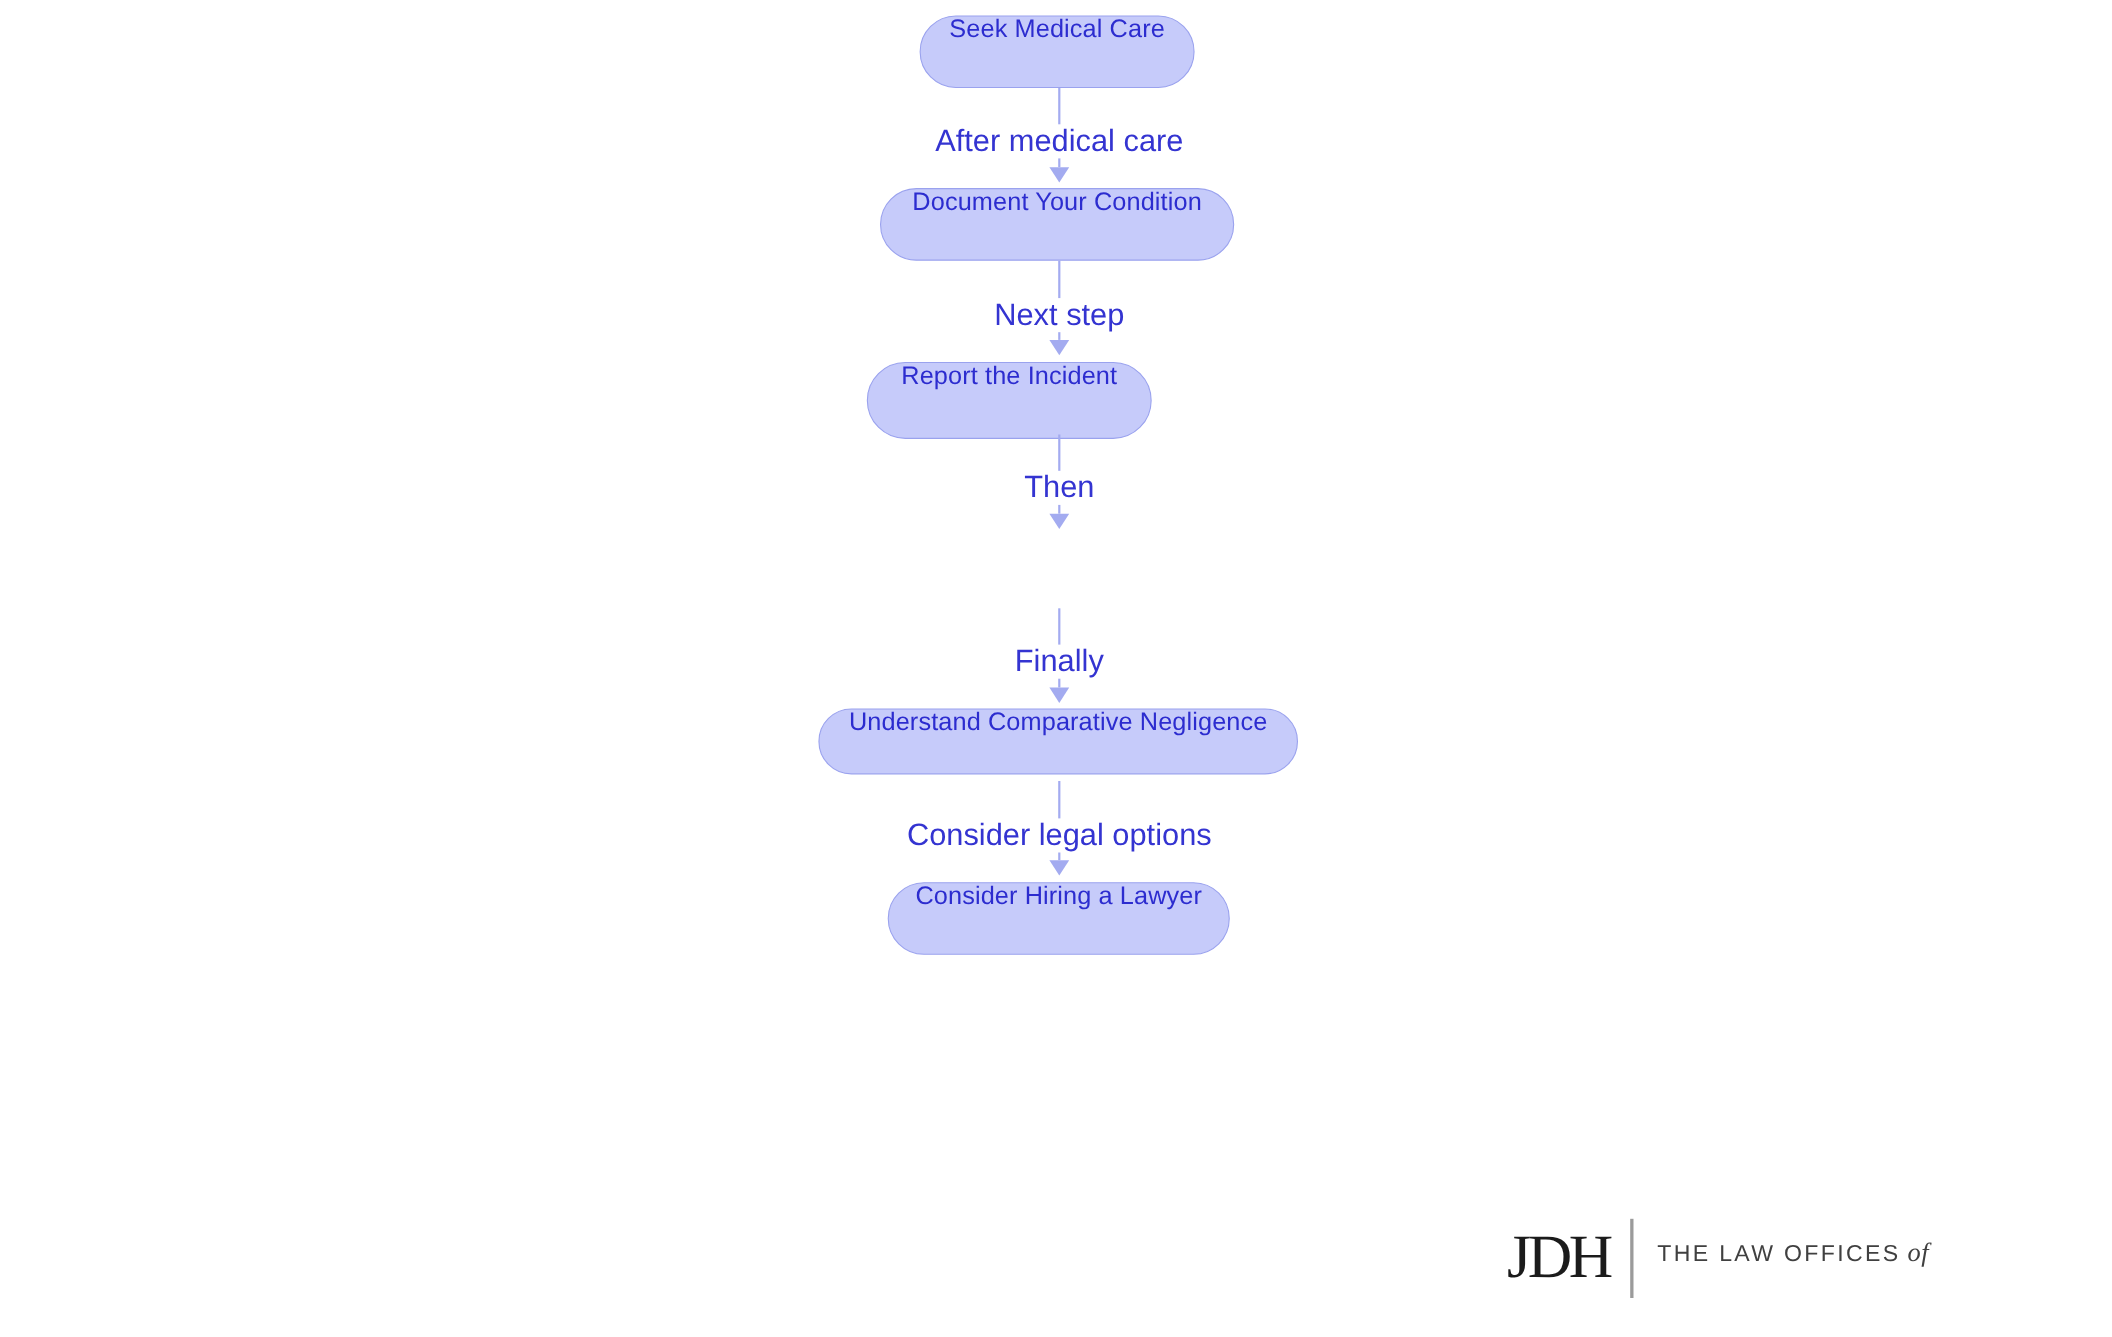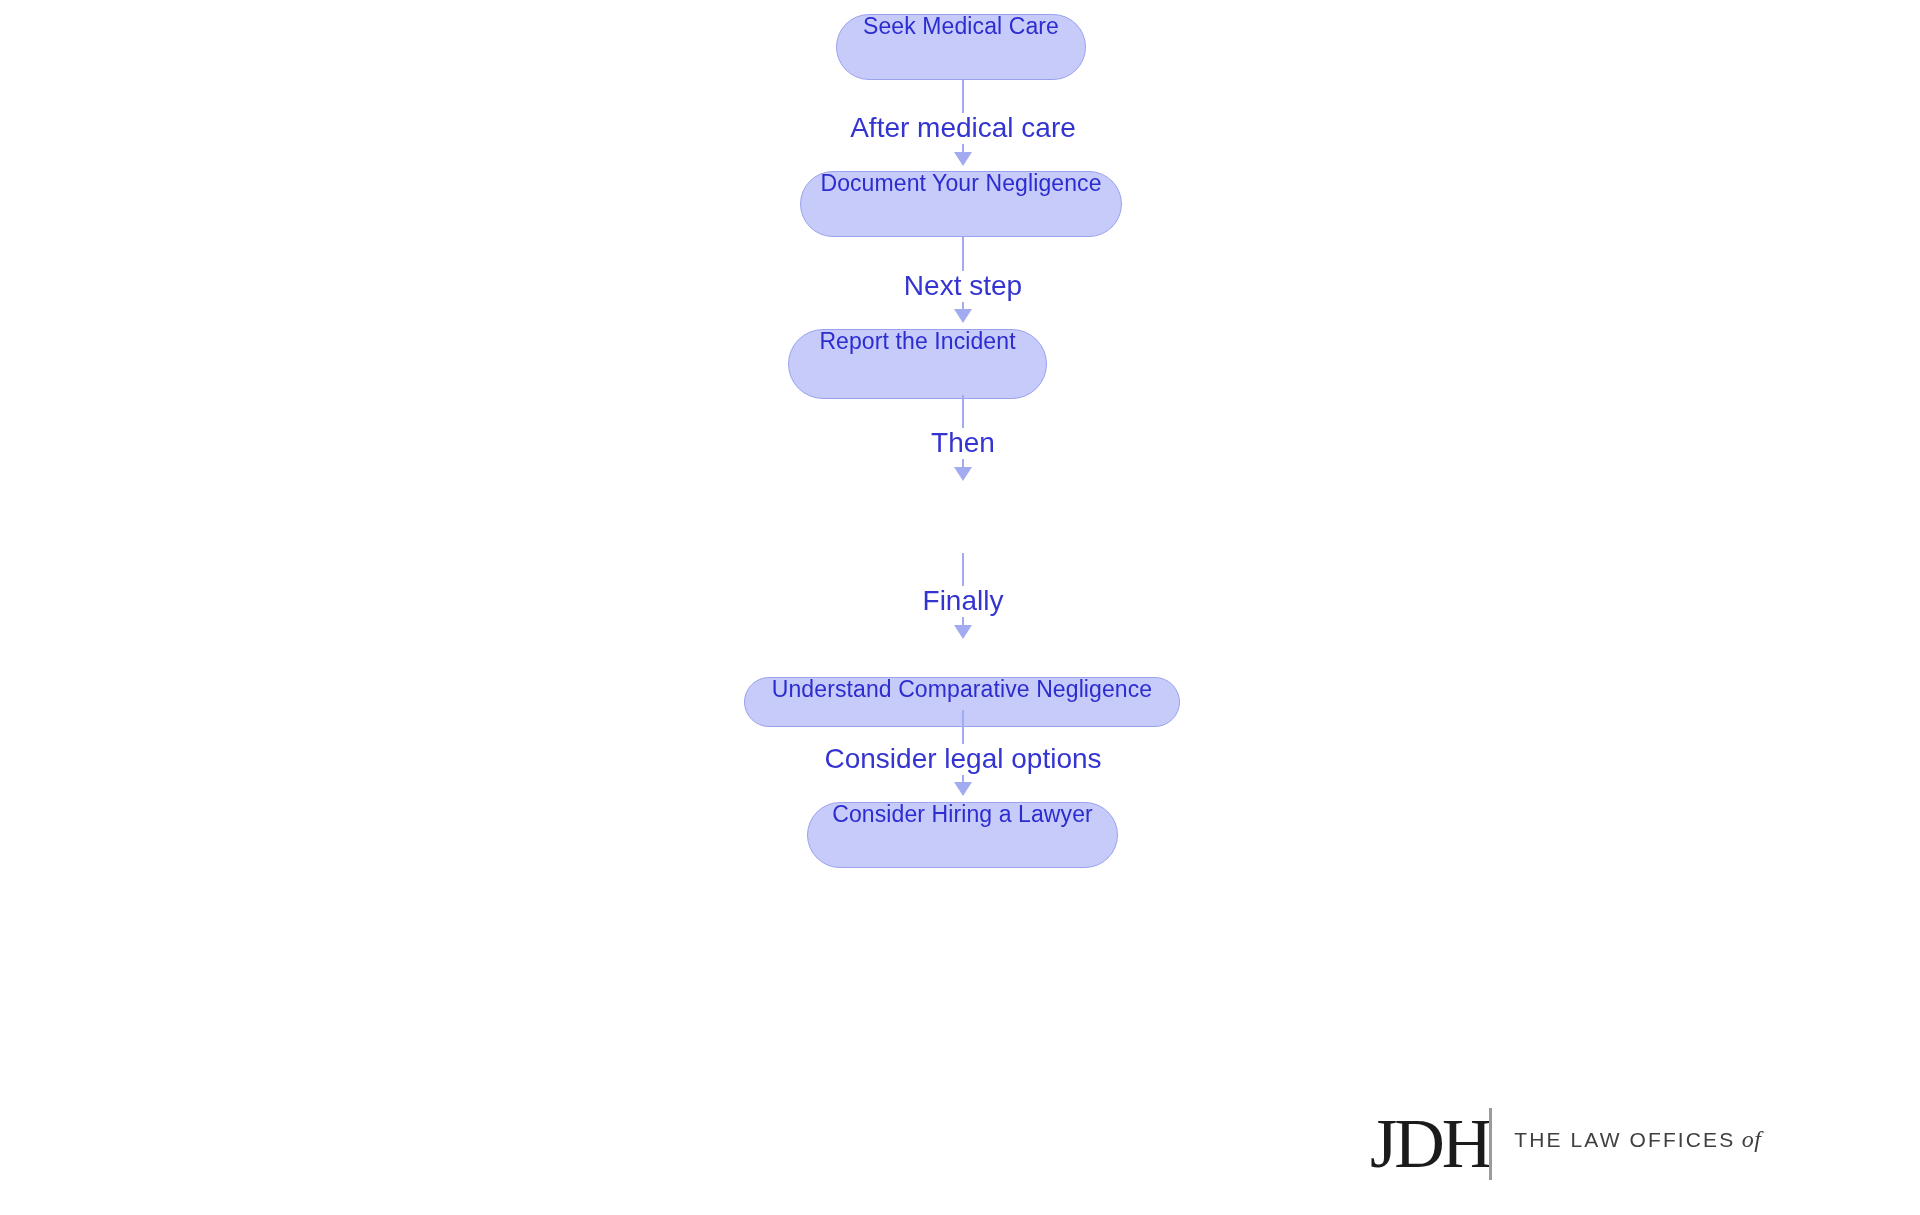--- a/index.html
+++ b/index.html
@@ -72,25 +72,26 @@
   #logo {
     position: absolute;
     left: 1370px;
     top: 1098px;
     display: flex;
     align-items: center;
     height: 92px;
   }
   .logo-mark {
     font-family: "Liberation Serif", serif;
-    font-size: 70px;
+    font-size: 56px;
     line-height: 0.88;
     color: #1b1b1b;
     letter-spacing: -3px;
     font-weight: 400;
+    padding-right: 18px;
   }
   .logo-rule {
     width: 3px;
     height: 72px;
     background: #9b9b9b;
     margin-right: 22px;
   }
   .logo-text {
     display: flex;
     flex-direction: column;
@@ -123,41 +124,41 @@
 
   <div class="node" style="left:836px; top:14px; width:250px; height:66px;">
     <span>Seek Medical Care</span>
   </div>
 
   <div class="edge" style="left:962px; top:80px; width:2px; height:72px;"></div>
   <div class="arrowhead" style="left:954px; top:152px;"></div>
   <div class="edge-label" style="left:963px; top:113px;">After medical care</div>
 
   <div class="node" style="left:800px; top:171px; width:322px; height:66px;">
-    <span>Document Your Negligence</span>
+    <span>Document Your Condition</span>
   </div>
 
   <div class="edge" style="left:962px; top:237px; width:2px; height:72px;"></div>
   <div class="arrowhead" style="left:954px; top:309px;"></div>
   <div class="edge-label" style="left:963px; top:271px;">Next step</div>
 
   <div class="node" style="left:788px; top:329px; width:259px; height:70px;">
     <span>Report the Incident</span>
   </div>
 
   <div class="edge" style="left:962px; top:395px; width:2px; height:72px;"></div>
   <div class="arrowhead" style="left:954px; top:467px;"></div>
   <div class="edge-label" style="left:963px; top:428px;">Then</div>
 
 
   <div class="edge" style="left:962px; top:553px; width:2px; height:72px;"></div>
   <div class="arrowhead" style="left:954px; top:625px;"></div>
   <div class="edge-label" style="left:963px; top:586px;">Finally</div>
 
-  <div class="node" style="left:744px; top:644px; width:436px; height:50px;margin-top:33px;">
+  <div class="node" style="left:744px; top:644px; width:436px; height:60px;">
     <span>Understand Comparative Negligence</span>
   </div>
 
   <div class="edge" style="left:962px; top:710px; width:2px; height:72px;"></div>
   <div class="arrowhead" style="left:954px; top:782px;"></div>
   <div class="edge-label" style="left:963px; top:744px;">Consider legal options</div>
 
   <div class="node" style="left:807px; top:802px; width:311px; height:66px;">
     <span>Consider Hiring a Lawyer</span>
   </div>

